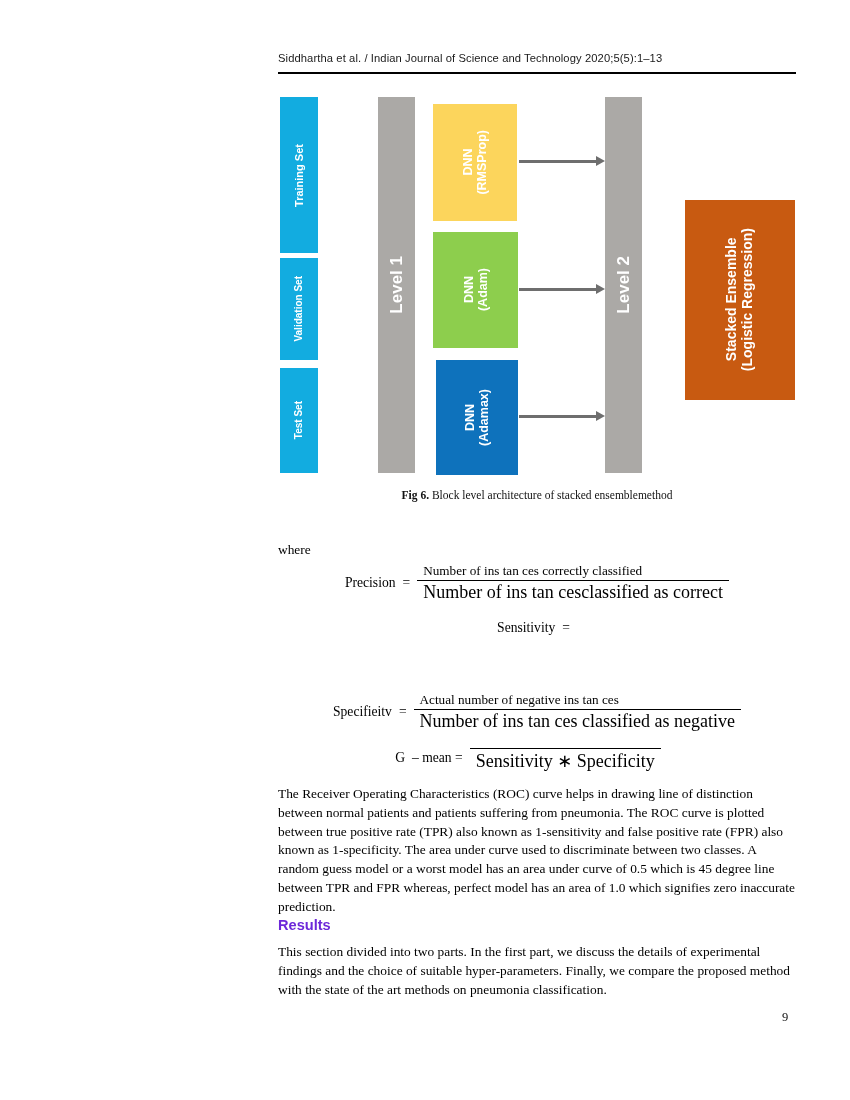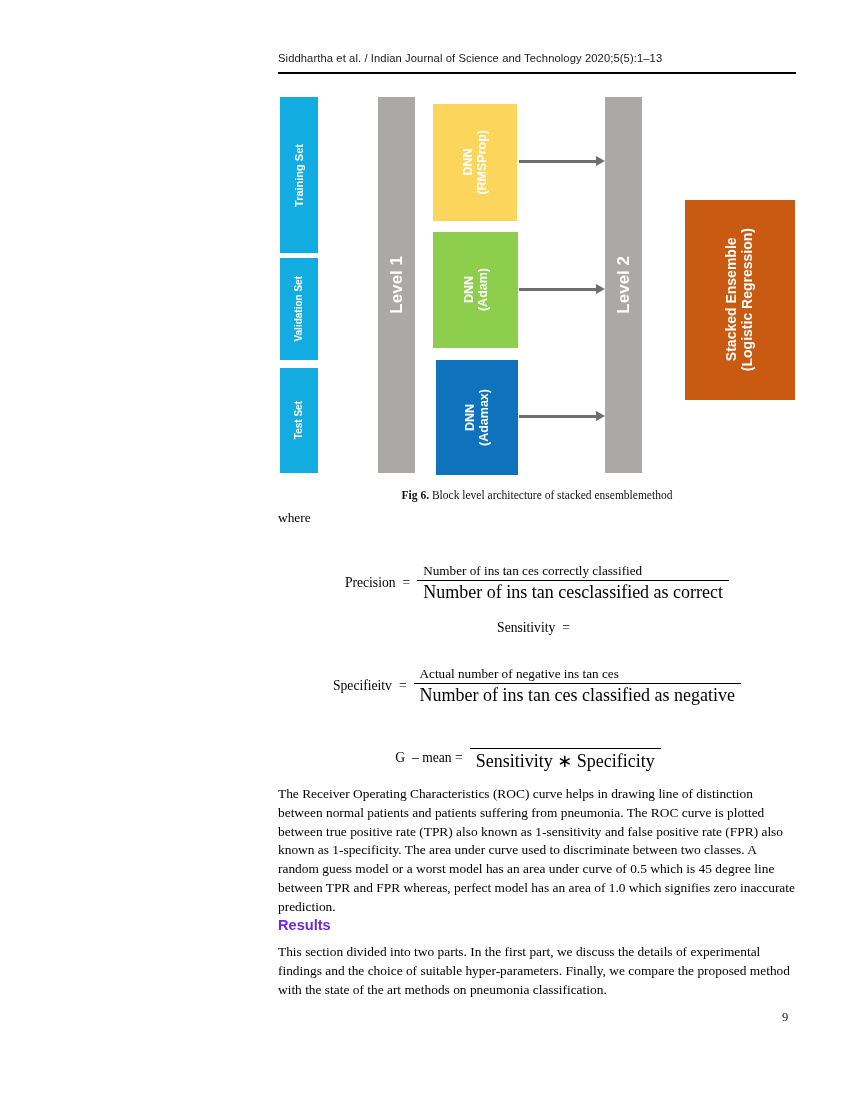--- a/index.html
+++ b/index.html
@@ -109,21 +109,21 @@
     text-align: center;
     font-size: 11.5px;
     color: #111111;
   }
   .caption b { font-weight: bold; margin-top: 20px; }
 
   
   .where {
     position: absolute;
     left: 278px;
-    top: 510px;
+    top: 542px;
     font-size: 13.4px;
   }
 
   
   .eq {
     position: absolute;
     display: flex;
     align-items: center;
     justify-content: center;
     font-size: 13.6px;
@@ -150,21 +150,21 @@
   }
   .frac .den {
     padding: 1px 6px 0 6px;
     border-top: 1.1px solid #000;
     font-size: 18px;
   }
   .frac.empty-num .num { height: 4px; }
 
   #eq-precision   { left: 278px; top: 563px; width: 518px; }
   #eq-sensitivity { left: 278px; top: 620px; width: 518px; }
-  #eq-specificity { left: 278px; top: 666px; width: 518px; }
+  #eq-specificity { left: 278px; top: 692px; width: 518px; }
   #eq-gmean       { left: 278px; top: 743px; width: 500px; }
 
   .para {
     position: absolute;
     left: 278px;
     width: 518px;
     font-size: 13.4px;
     line-height: 1.40;
     text-align: left;
   }

